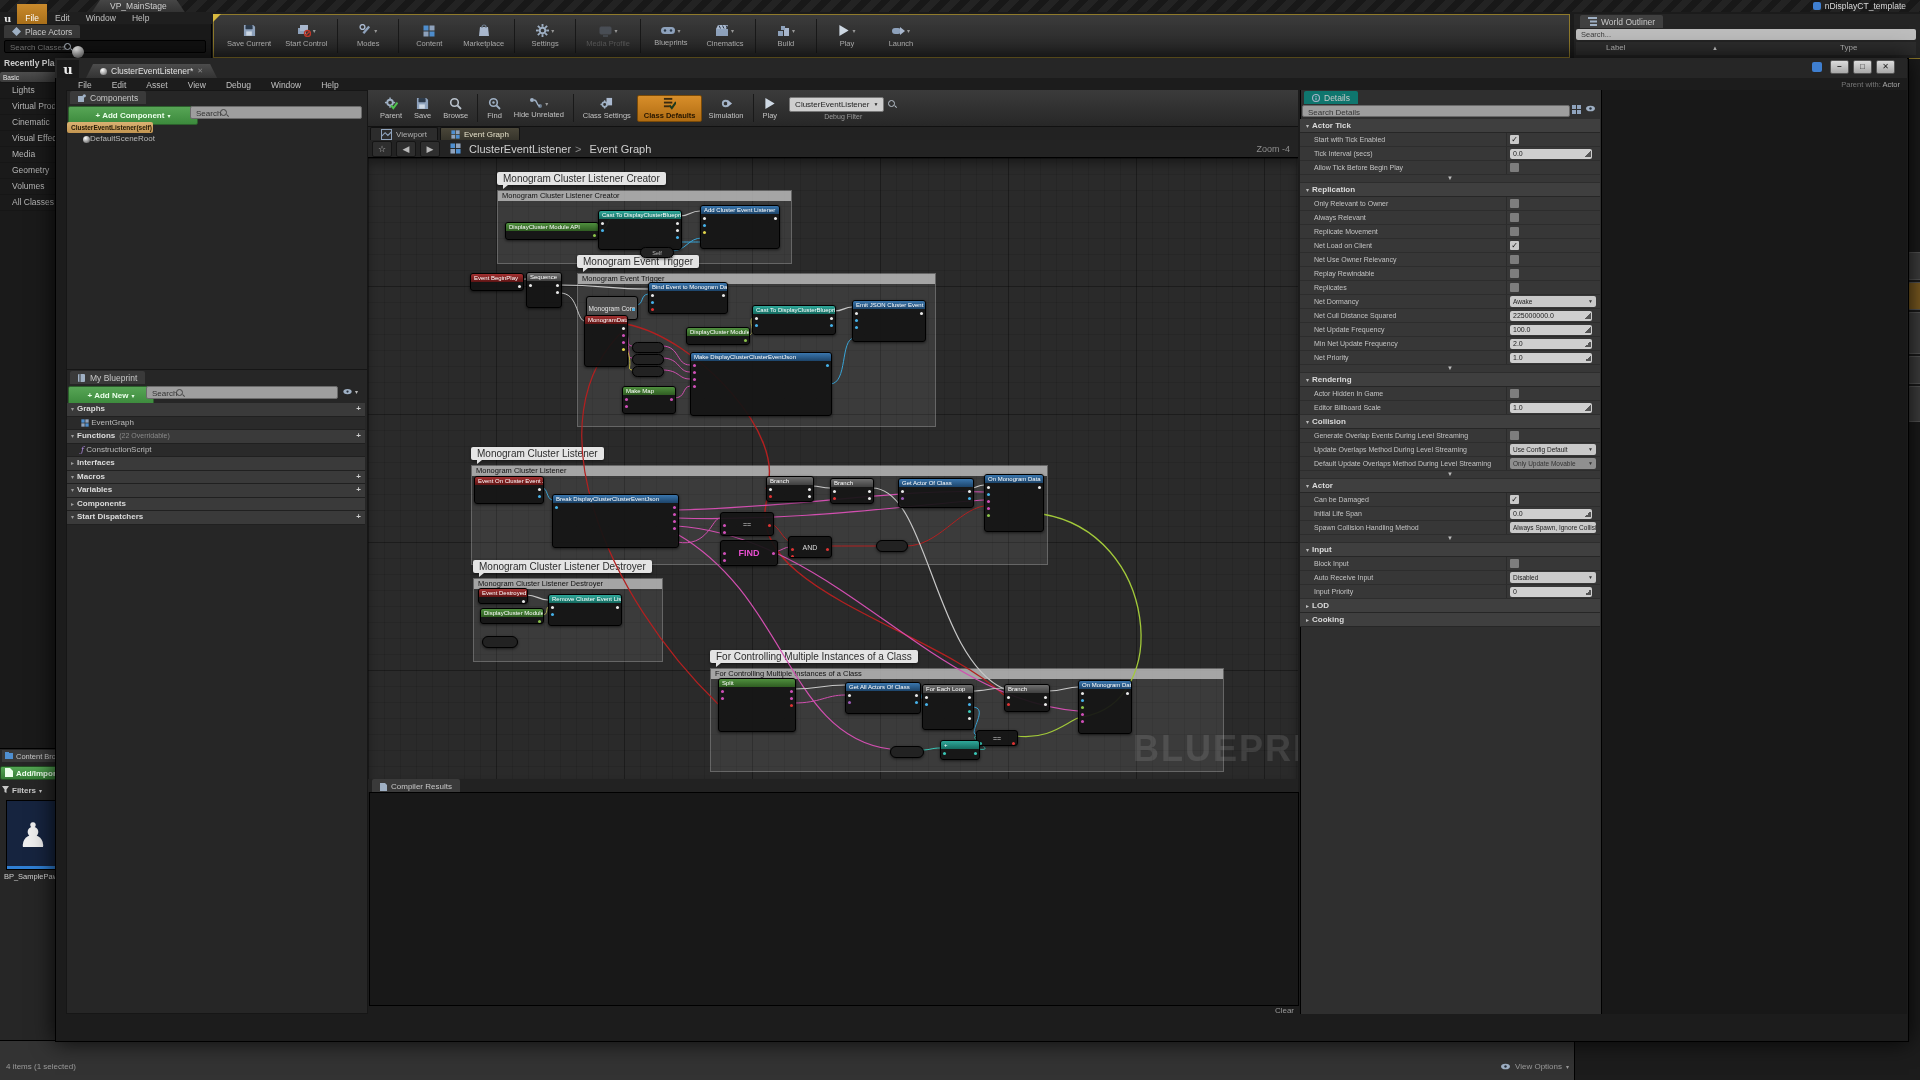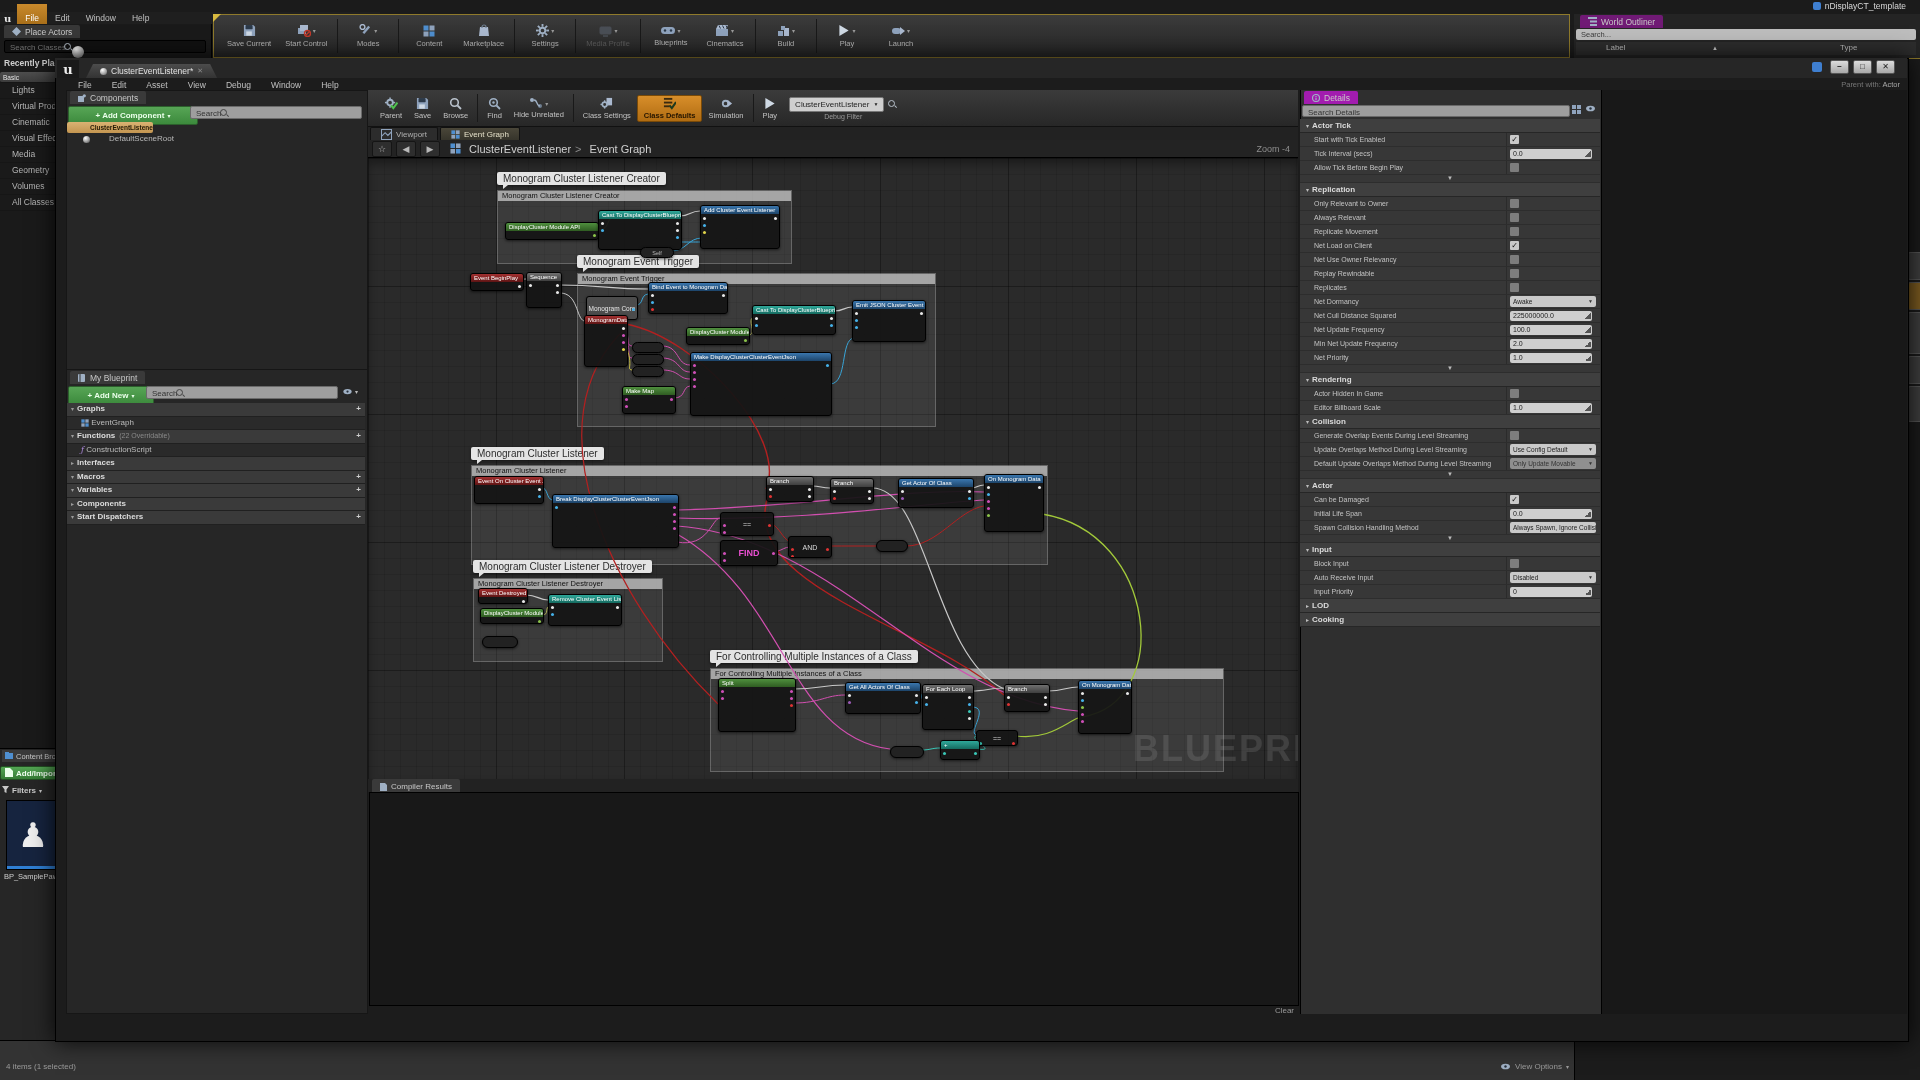--- a/index.html
+++ b/index.html
@@ -29,21 +29,21 @@
   .tb-item{display:flex;flex-direction:column;align-items:center;justify-content:center;padding:1px 7px;min-width:40px;}
   .tb-item .lbl{font-size:7.5px;color:#b9b9b9;margin-top:2px;white-space:nowrap;}
   .tb-item.disabled .lbl{color:#5d5d5d;}
   .tb-item.disabled svg *{stroke:#4a4f56 !important;fill:#4a4f56 !important;}
   .tb-sep{width:1px;height:34px;background:#191919;margin:0 3px;}
   .tb-caret{font-size:6px;color:#9a9a9a;margin-left:2px;}
   .ic{display:inline-flex;align-items:center;justify-content:center;}
 
   
   #wo-bg{left:1574px;top:14px;width:346px;height:44px;background:#242424;border-bottom:1px solid #8f7a2b;}
-  #wo-tab{left:1580px;top:15px;height:13px;background:#701a75;border-radius:2px 2px 0 0;padding:0 8px;
+  #wo-tab{left:1580px;top:15px;height:13px;background:#404040;border-radius:2px 2px 0 0;padding:0 8px;
     display:flex;align-items:center;gap:4px;font-size:8.5px;color:#c8c8c8;}
   #wo-search{left:1576px;top:29px;width:340px;height:11px;background:#bdbdbd;border-radius:2px;color:#3c3c3c;
     font-size:7.5px;line-height:11px;padding-left:5px;box-sizing:border-box;}
   #wo-cols{left:1576px;top:42px;width:340px;height:13px;background:#2d2d2d;font-size:8px;color:#bdbdbd;}
 
   
   #pa{left:0;top:24px;width:211px;height:726px;background:#1a1a1a;border-right:1px solid #000;}
   #pa-tab{left:4px;top:25px;height:13px;background:#383838;border-radius:2px 2px 0 0;padding:0 8px;
     display:flex;align-items:center;gap:4px;font-size:8.5px;color:#c8c8c8;}
   #pa-search{left:4px;top:40px;width:202px;height:13px;background:#111;border:1px solid #000;border-radius:2px;
@@ -96,21 +96,21 @@
   #bw-parent b{color:#a8a8a8;font-weight:normal;}
 
   
   .side-panel{background:#262626;border:1px solid #161616;}
   .ptab{height:13px;background:#3a3a3a;border-radius:2px 2px 0 0;display:inline-flex;align-items:center;gap:4px;
     padding:0 8px;font-size:8.5px;color:#c8c8c8;}
   .green-btn{background:linear-gradient(#57a556,#3c8a3c);border:1px solid #2c5f2c;color:#eaffea;
     font-size:8px;font-weight:bold;border-radius:2px;display:inline-flex;align-items:center;padding:2px 5px;height:13px;white-space:nowrap;}
   .search-light{background:#9e9e9e;border:1px solid #6a6a6a;border-radius:2px;color:#333;font-size:8px;
     height:13px;line-height:13px;padding-left:5px;box-sizing:border-box;}
-  .comp-row{height:12px;line-height:12px;font-size:8px;display:flex;align-items:center;gap:19px;padding-left:4px;}
+  .comp-row{height:12px;line-height:12px;font-size:8px;display:flex;align-items:center;gap:0;padding-left:4px;}
   .comp-row.sel{background:linear-gradient(#dab273,#c39550);color:#241a06;font-weight:bold;}
   .mb-row{height:12.5px;line-height:12.5px;font-size:8px;display:flex;align-items:center;padding:0 4px;border-bottom:1px solid #202020;}
   .mb-row.hdr{background:#3a3a3a;color:#dcdcdc;font-weight:bold;}
   .mb-row.item{background:#2a2a2a;color:#bdbdbd;padding-left:14px;}
   .mb-row .sfx{color:#8a8a8a;font-weight:normal;margin-left:4px;font-size:7px;}
   .mb-row .plus{margin-left:auto;color:#cfcfcf;font-weight:bold;}
   .mb-row .tri{color:#9a9a9a;margin-right:3px;font-size:6px;}
 
   
   #bptb{left:368px;top:90px;width:930px;height:37px;background:linear-gradient(#3b3b3b,#272727);
@@ -171,21 +171,21 @@
 
   
   #cr-tabrow{left:368px;top:779px;width:930px;height:13px;background:#222;}
   #cr-tab{left:372px;top:779px;height:15px;background:#3a3a3a;border-radius:2px 2px 0 0;display:inline-flex;
     align-items:center;gap:4px;padding:0 8px;font-size:8px;color:#c8c8c8;text-align:right;}
   #cr-body{left:369px;top:792px;width:928px;height:212px;background:#181818;border:1px solid #000;}
   #cr-clear{left:1250px;top:1006px;width:44px;text-align:right;font-size:8px;color:#9a9a9a;}
 
   
   #dt{left:1300px;top:90px;width:300px;height:924px;background:#2f2f2f;border-left:1px solid #000;}
-  #dt-tab{left:1304px;top:91px;height:13px;background:#a21caf;border-radius:2px 2px 0 0;display:inline-flex;
+  #dt-tab{left:1304px;top:91px;height:13px;background:#0f766e;border-radius:2px 2px 0 0;display:inline-flex;
     align-items:center;gap:4px;padding:0 8px;font-size:8.5px;color:#c8c8c8;}
   #dt-search{left:1302px;top:105px;width:268px;height:12px;}
   #dt-icons{left:1572px;top:105px;display:flex;gap:3px;}
   #dt-rows{left:1300px;top:119px;width:300px;}
   .dt-hdr{height:13px;line-height:13px;background:#3f3f3f;font-size:8px;font-weight:bold;color:#dadada;
     padding-left:6px;border-bottom:1px solid #262626;}
   .dt-hdr .tri{font-size:6px;margin-right:3px;color:#bbb;}
   .dt-row{height:13px;background:#373737;border-bottom:1px solid #2d2d2d;position:relative;}
   .dt-row .lab{position:absolute;left:14px;top:0;width:190px;height:13px;line-height:13px;font-size:7px;
     color:#c4c4c4;white-space:nowrap;overflow:hidden;}
@@ -212,20 +212,23 @@
   .mag.dark:before{border-color:#444;}
   .mag.dark:after{background:#444;}
   .eye{display:inline-block;width:11px;height:7px;border-radius:50%;background:#9fb0c4;position:relative;}
   .eye:after{content:"";position:absolute;left:4px;top:2px;width:3px;height:3px;border-radius:50%;background:#26303c;}
 </style>
 </head>
 <body>
 
 <div id="screen" class="nosel">
 
+  <div id="titlebar" class="abs">
+    <div class="proj-tab abs"><span>VP_MainStage</span></div>
+  </div>
   <div id="proj-name" class="abs">
     <span class="dot"></span>
     <span>nDisplayCT_template</span>
   </div>
   <div id="mainmenu" class="abs">
     <span class="ue-logo">u</span>
     <div id="main-menu-items" style="display:flex;">
         <span class="menu-item active">File</span>
         <span class="menu-item">Edit</span>
         <span class="menu-item">Window</span>

